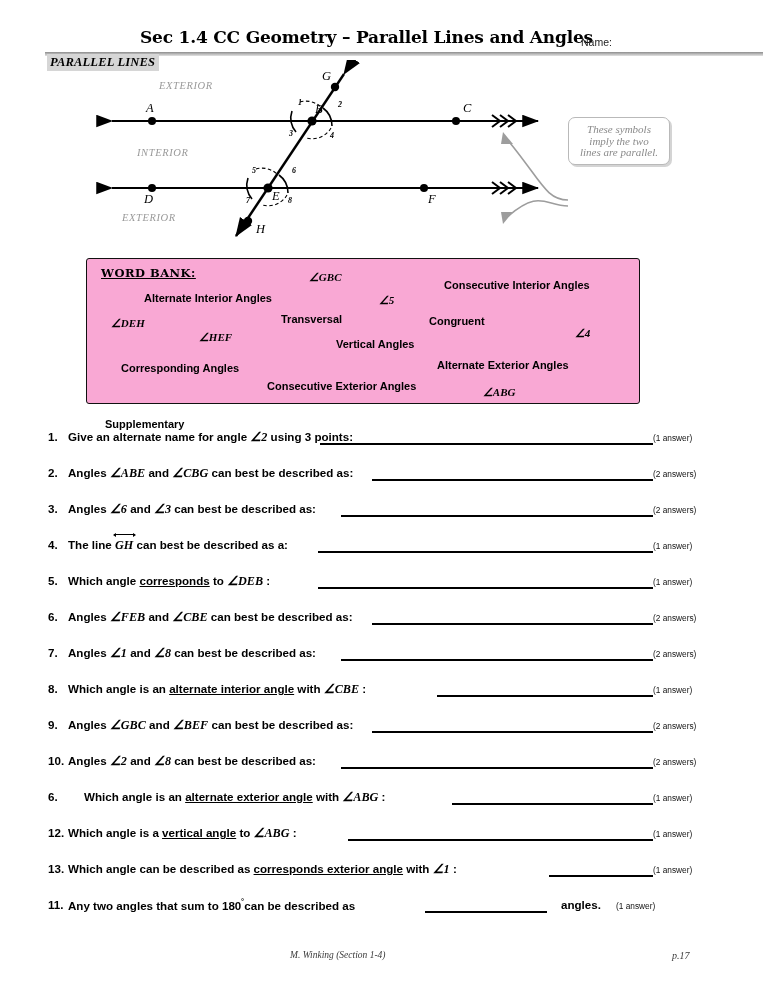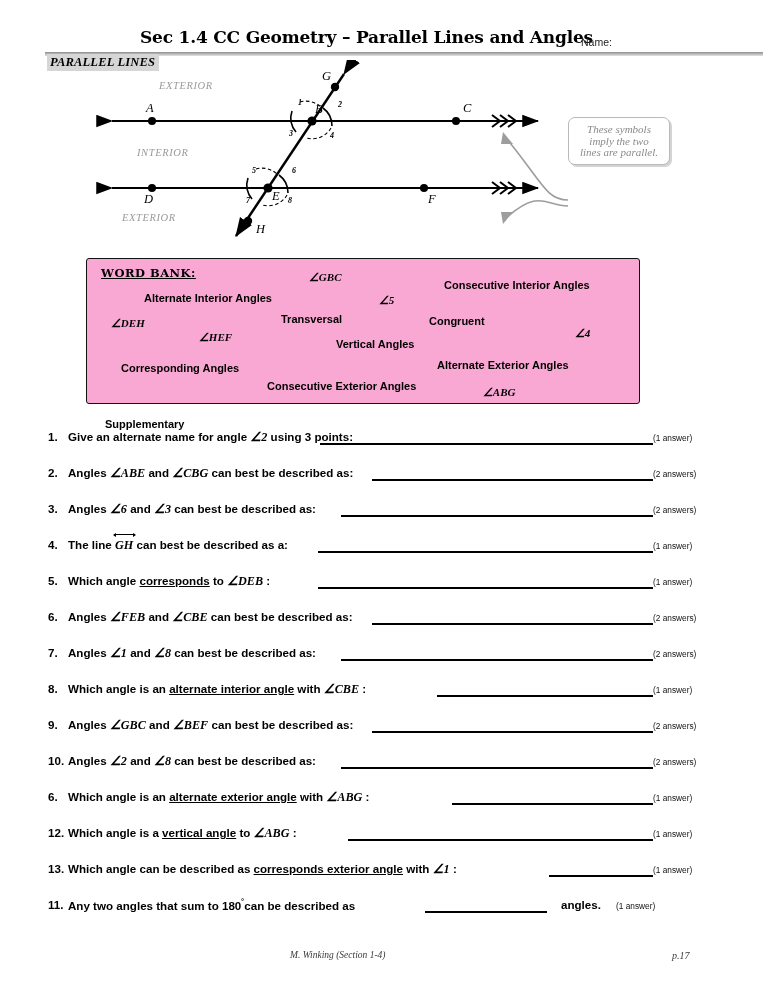--- a/index.html
+++ b/index.html
@@ -332,21 +332,21 @@
         <span class="qnote" style="left: 653px;">(2 answers)</span>
       </div>
       <div class="q">
         <span class="qnum">10.</span>
         <span class="qtext" style="left: 68px;">Angles  <span class="ang">∠2</span> and  <span class="ang">∠8</span>  can best be described as:</span>
         <span class="blank" style="left: 341px; width: 312px;"></span>
         <span class="qnote" style="left: 653px;">(2 answers)</span>
       </div>
       <div class="q">
         <span class="qnum">6.</span>
-        <span class="qtext" style="left: 68px;">Which angle is an  <span class="und">alternate exterior angle</span>  with  <span class="ang">∠ABG</span>  :</span>
+        <span class="qtext" style="left: 84px;">Which angle is an  <span class="und">alternate exterior angle</span>  with  <span class="ang">∠ABG</span>  :</span>
         <span class="blank" style="left: 452px; width: 201px;"></span>
         <span class="qnote" style="left: 653px;">(1 answer)</span>
       </div>
       <div class="q">
         <span class="qnum">12.</span>
         <span class="qtext" style="left: 68px;">Which angle is a  <span class="und">vertical angle</span>  to  <span class="ang">∠ABG</span>  :</span>
         <span class="blank" style="left: 348px; width: 305px;"></span>
         <span class="qnote" style="left: 653px;">(1 answer)</span>
       </div>
       <div class="q">

